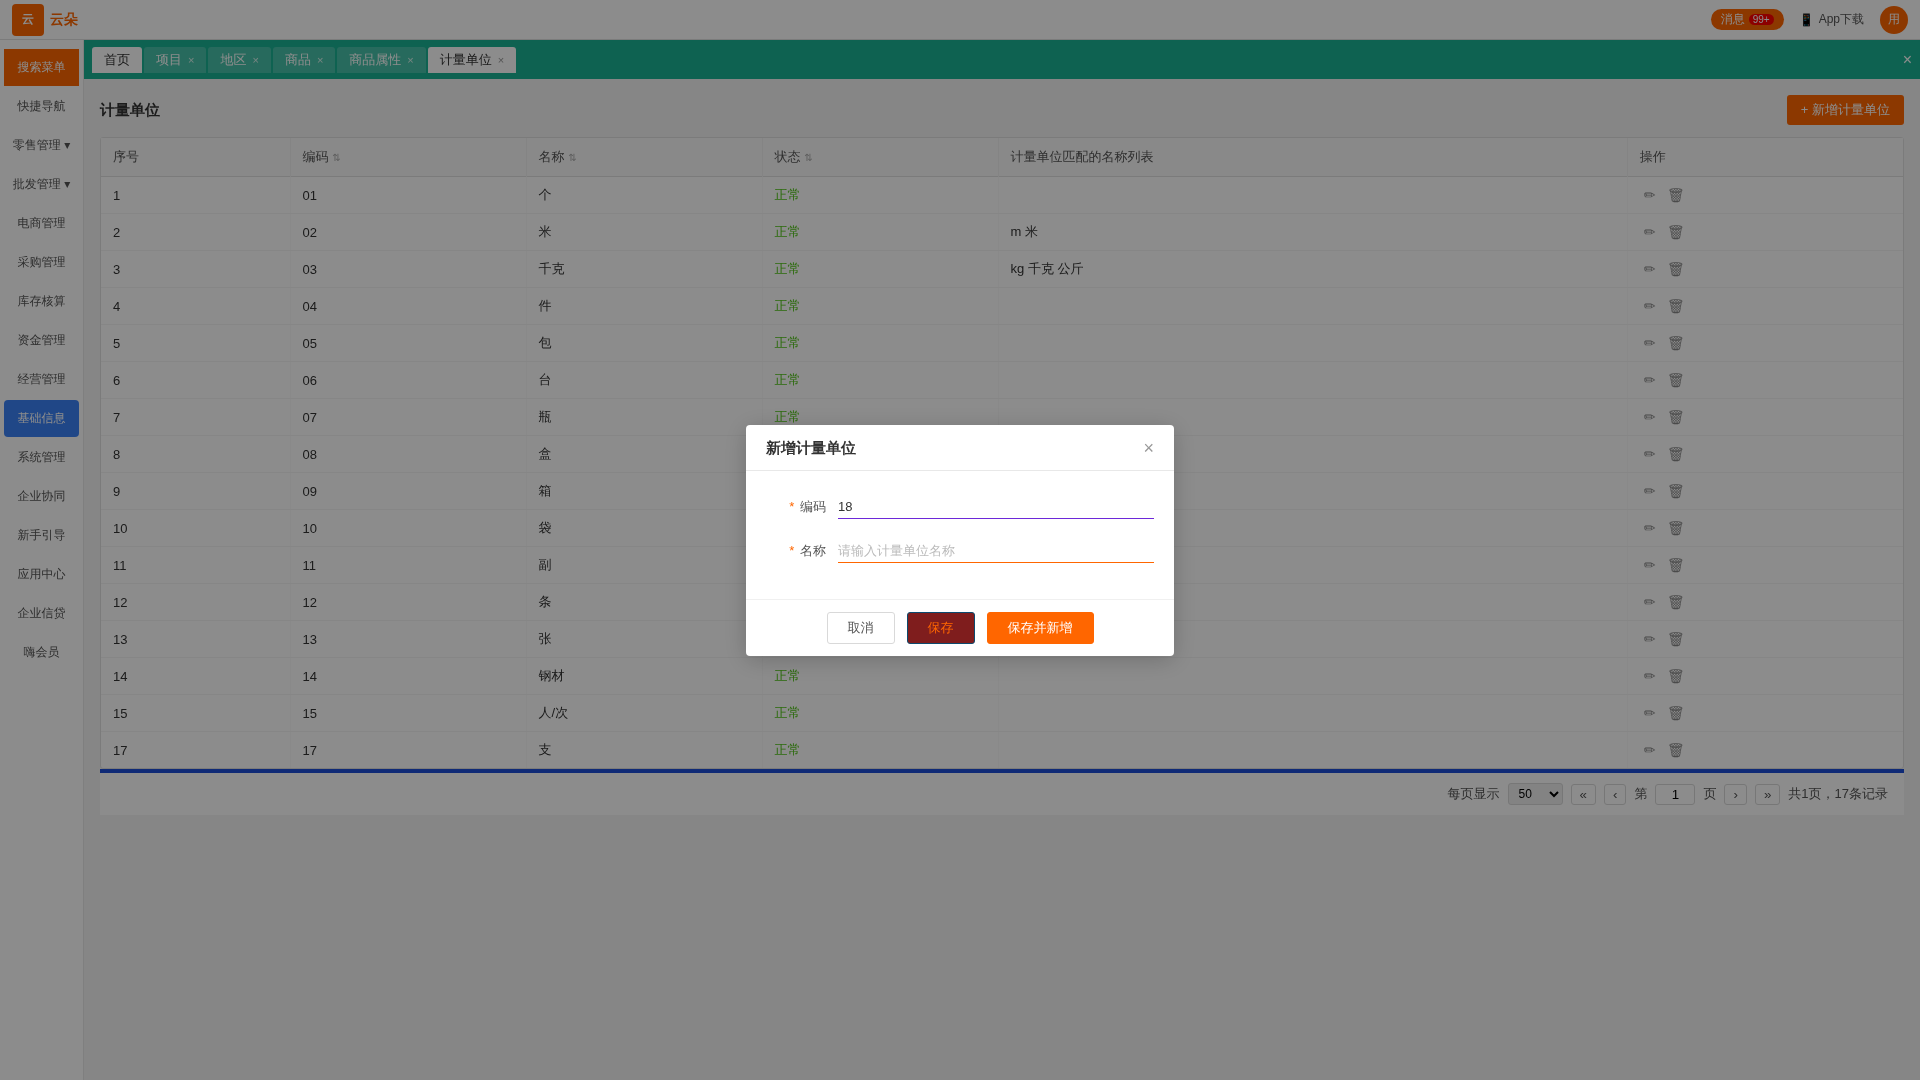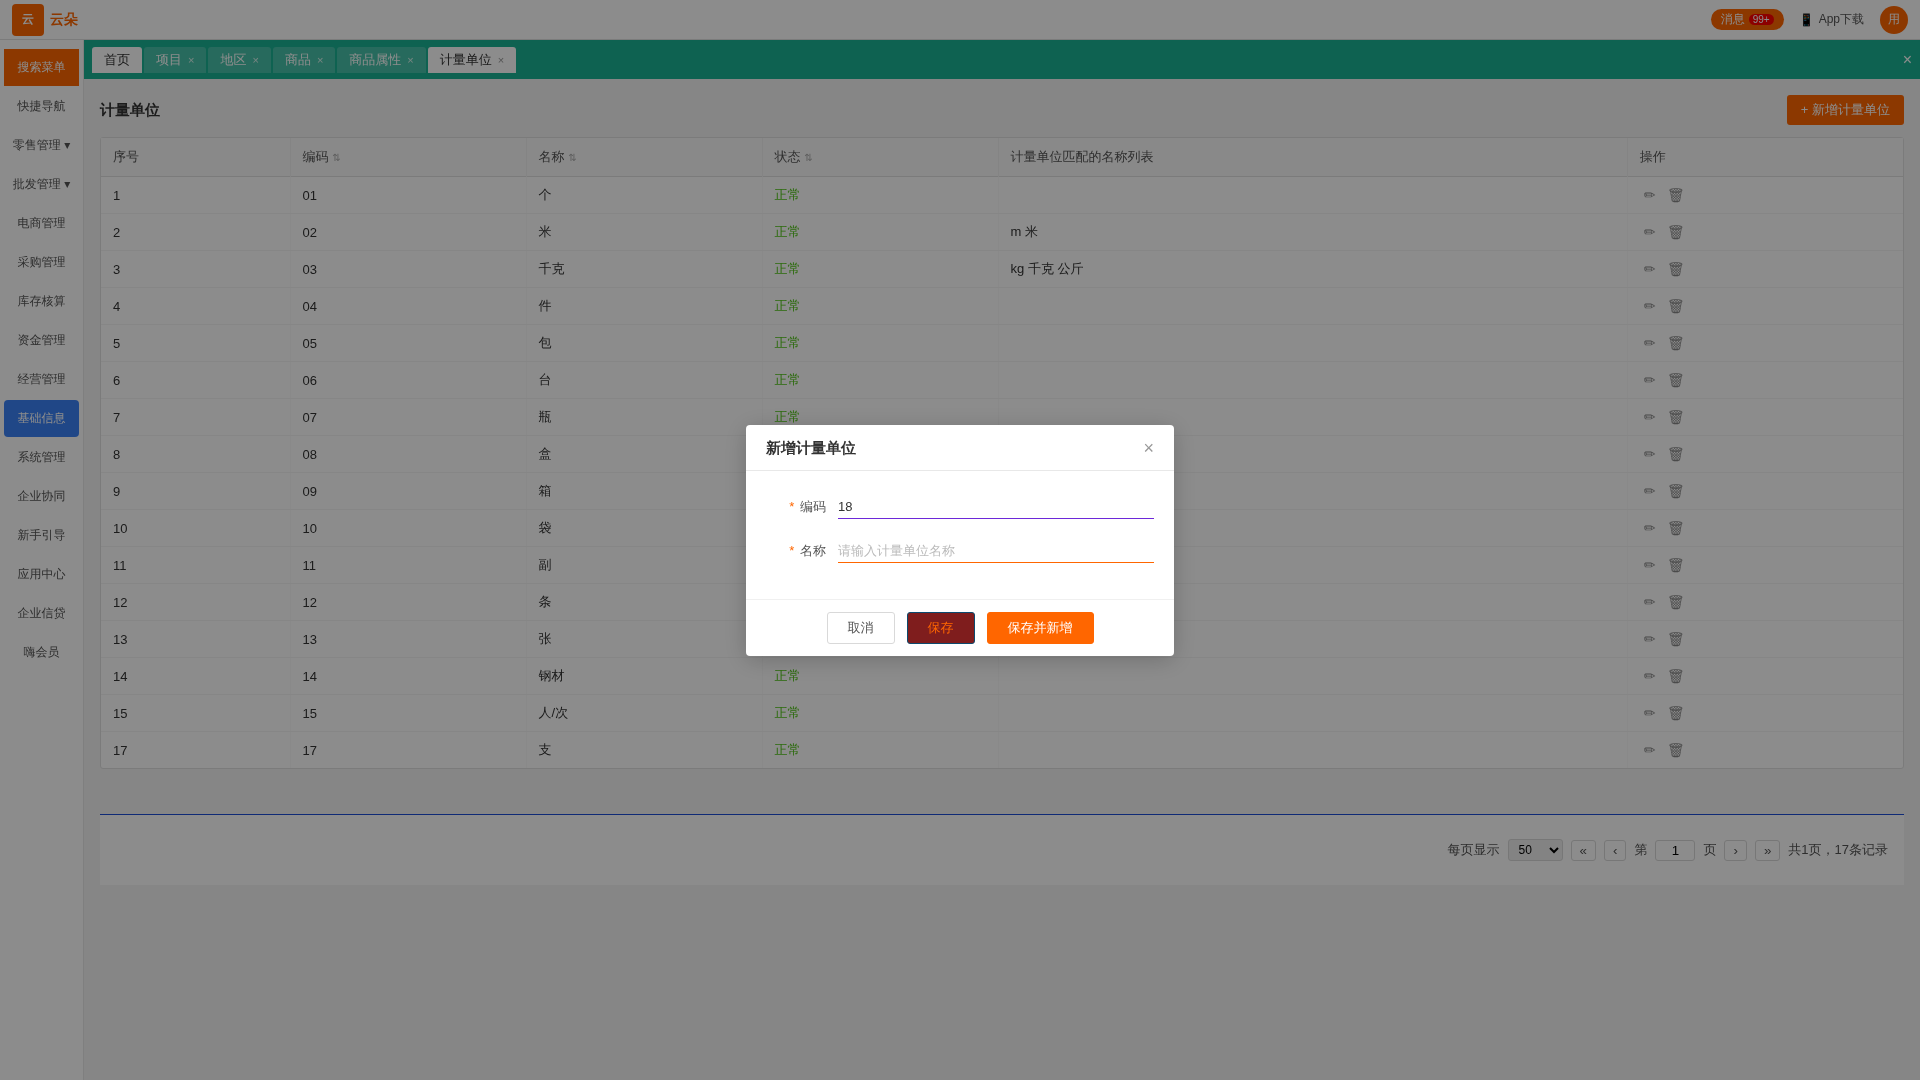--- a/index.html
+++ b/index.html
@@ -51,21 +51,21 @@
     th { padding: 10px 12px; text-align: left; color: #555; font-weight: normal; border-right: 1px solid #f0f0f0; white-space: nowrap; }
     th:last-child { border-right: none; }
     td { padding: 8px 12px; border-bottom: 1px solid #f5f5f5; color: #333; border-right: 1px solid #f9f9f9; }
     td:last-child { border-right: none; }
     tr:last-child td { border-bottom: none; }
     .sort-icon { color: #aaa; font-size: 10px; cursor: pointer; }
     .status-normal { color: #52c41a; }
     .action-btn { background: none; border: none; cursor: pointer; color: #888; font-size: 14px; padding: 2px 4px; }
 
     
-    .pagination-bar { display: flex; align-items: center; justify-content: flex-end; padding: 24px 16px; background: #fff; border-top: 1px solid #1d4ed8; gap: 8px; font-size: 13px; color: #555; margin-top: 45px; }
+    .pagination-bar { display: flex; align-items: center; justify-content: flex-end; padding: 10px 16px; background: #fff; border-top: 4px solid #1d4ed8; gap: 8px; font-size: 13px; color: #555; }
     .page-size-select { border: 1px solid #d9d9d9; border-radius: 3px; padding: 2px 6px; font-size: 12px; }
     .page-btn { background: none; border: 1px solid #d9d9d9; border-radius: 3px; padding: 2px 8px; cursor: pointer; color: #555; }
     .page-input { border: 1px solid #d9d9d9; border-radius: 3px; width: 40px; text-align: center; padding: 2px 4px; }
 
     
     .modal-overlay { position: fixed; top: 0; left: 0; width: 100%; height: 100%; background: rgba(0,0,0,0.45); display: flex; align-items: center; justify-content: center; z-index: 1000; }
     .modal { background: #fff; border-radius: 4px; width: 428px; box-shadow: 0 4px 24px rgba(0,0,0,0.2); }
     .modal-header { padding: 14px 20px 12px; border-bottom: 1px solid #e8e8e8; display: flex; align-items: center; justify-content: space-between; }
     .modal-title { font-size: 15px; font-weight: bold; color: #333; }
     .modal-close { background: none; border: none; cursor: pointer; font-size: 18px; color: #999; line-height: 1; }

